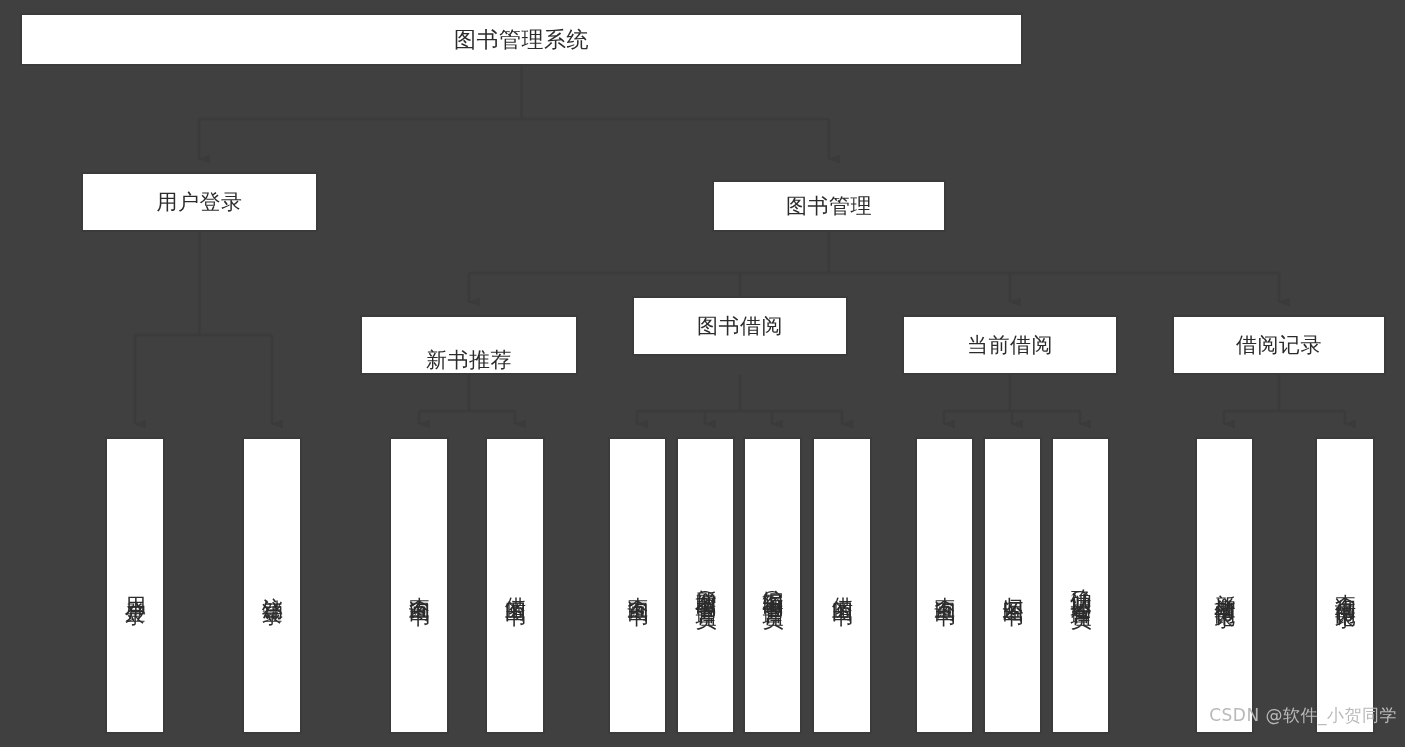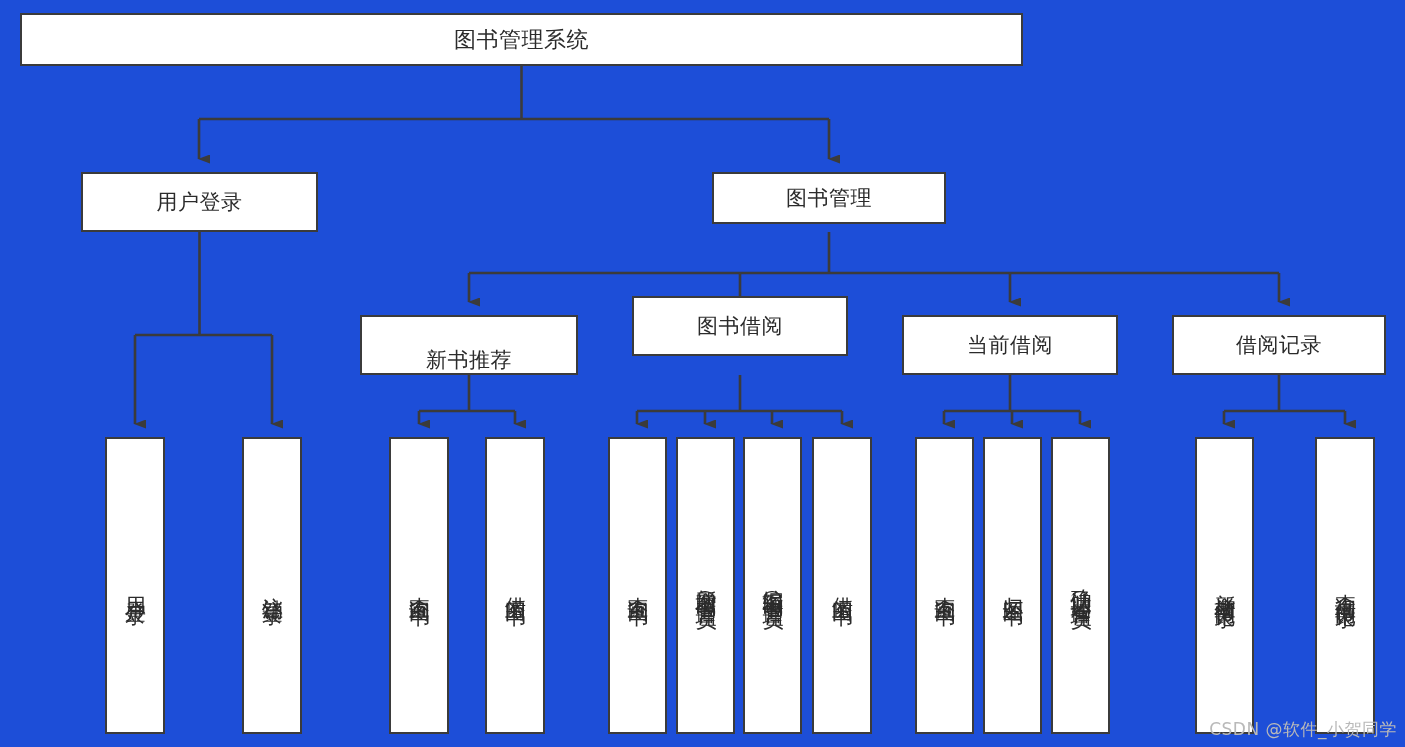--- a/index.html
+++ b/index.html
@@ -10,21 +10,21 @@
   body {
     width: 1405px;
     height: 747px;
     font-family: "DejaVu Sans", "Liberation Sans", sans-serif;
     overflow: hidden;
   }
   #diagram-root {
     position: relative;
     width: 1405px;
     height: 747px;
-    background: #1d4ed8;
+    background: #404040;
   }
   svg.diagram-canvas {
     position: absolute;
     left: 0;
     top: 0;
     width: 1405px;
     height: 747px;
     display: block;
   }
   .node-box {
@@ -71,21 +71,21 @@
     display: flex;
     align-items: center;
     justify-content: center;
     height: 100%;
     width: 100%;
     padding-top: 0;
   }
   .watermark {
     position: absolute;
     right: 8px;
-    bottom: 6px;
+    bottom: 20px;
     color: #b9b9b9;
     font-size: 17px;
     letter-spacing: 0.5px;
     white-space: nowrap;
     pointer-events: none;
   }
 </style>
 </head>
 <body>
 
@@ -134,21 +134,21 @@
       </g>
   </svg>
 
   <div class="node-box level0" id="node-root" style="left: 20px; top: 13px; width: 1003px; height: 53px;">
     <span class="node-label">图书管理系统</span>
   </div>
 
   <div class="node-box level1" id="node-l1-0" style="left: 81px; top: 172px; width: 237px; height: 60px;">
     <span class="node-label">用户登录</span>
   </div>
-  <div class="node-box level1" id="node-l1-1" style="left: 712px; top: 172px; width: 234px; height: 52px;">
+  <div class="node-box level1" id="node-l1-1" style="left: 712px; top: 180px; width: 234px; height: 52px;">
     <span class="node-label">图书管理</span>
   </div>
 
   <div class="node-box level2" id="node-l2-0" style="left: 360px; top: 315px; width: 218px; height: 60px; align-items: flex-end;">
     <span class="node-label">新书推荐</span>
   </div>
   <div class="node-box level2" id="node-l2-1" style="left: 632px; top: 296px; width: 216px; height: 60px;">
     <span class="node-label">图书借阅</span>
   </div>
   <div class="node-box level2" id="node-l2-3" style="left: 1172px; top: 315px; width: 214px; height: 60px;">

